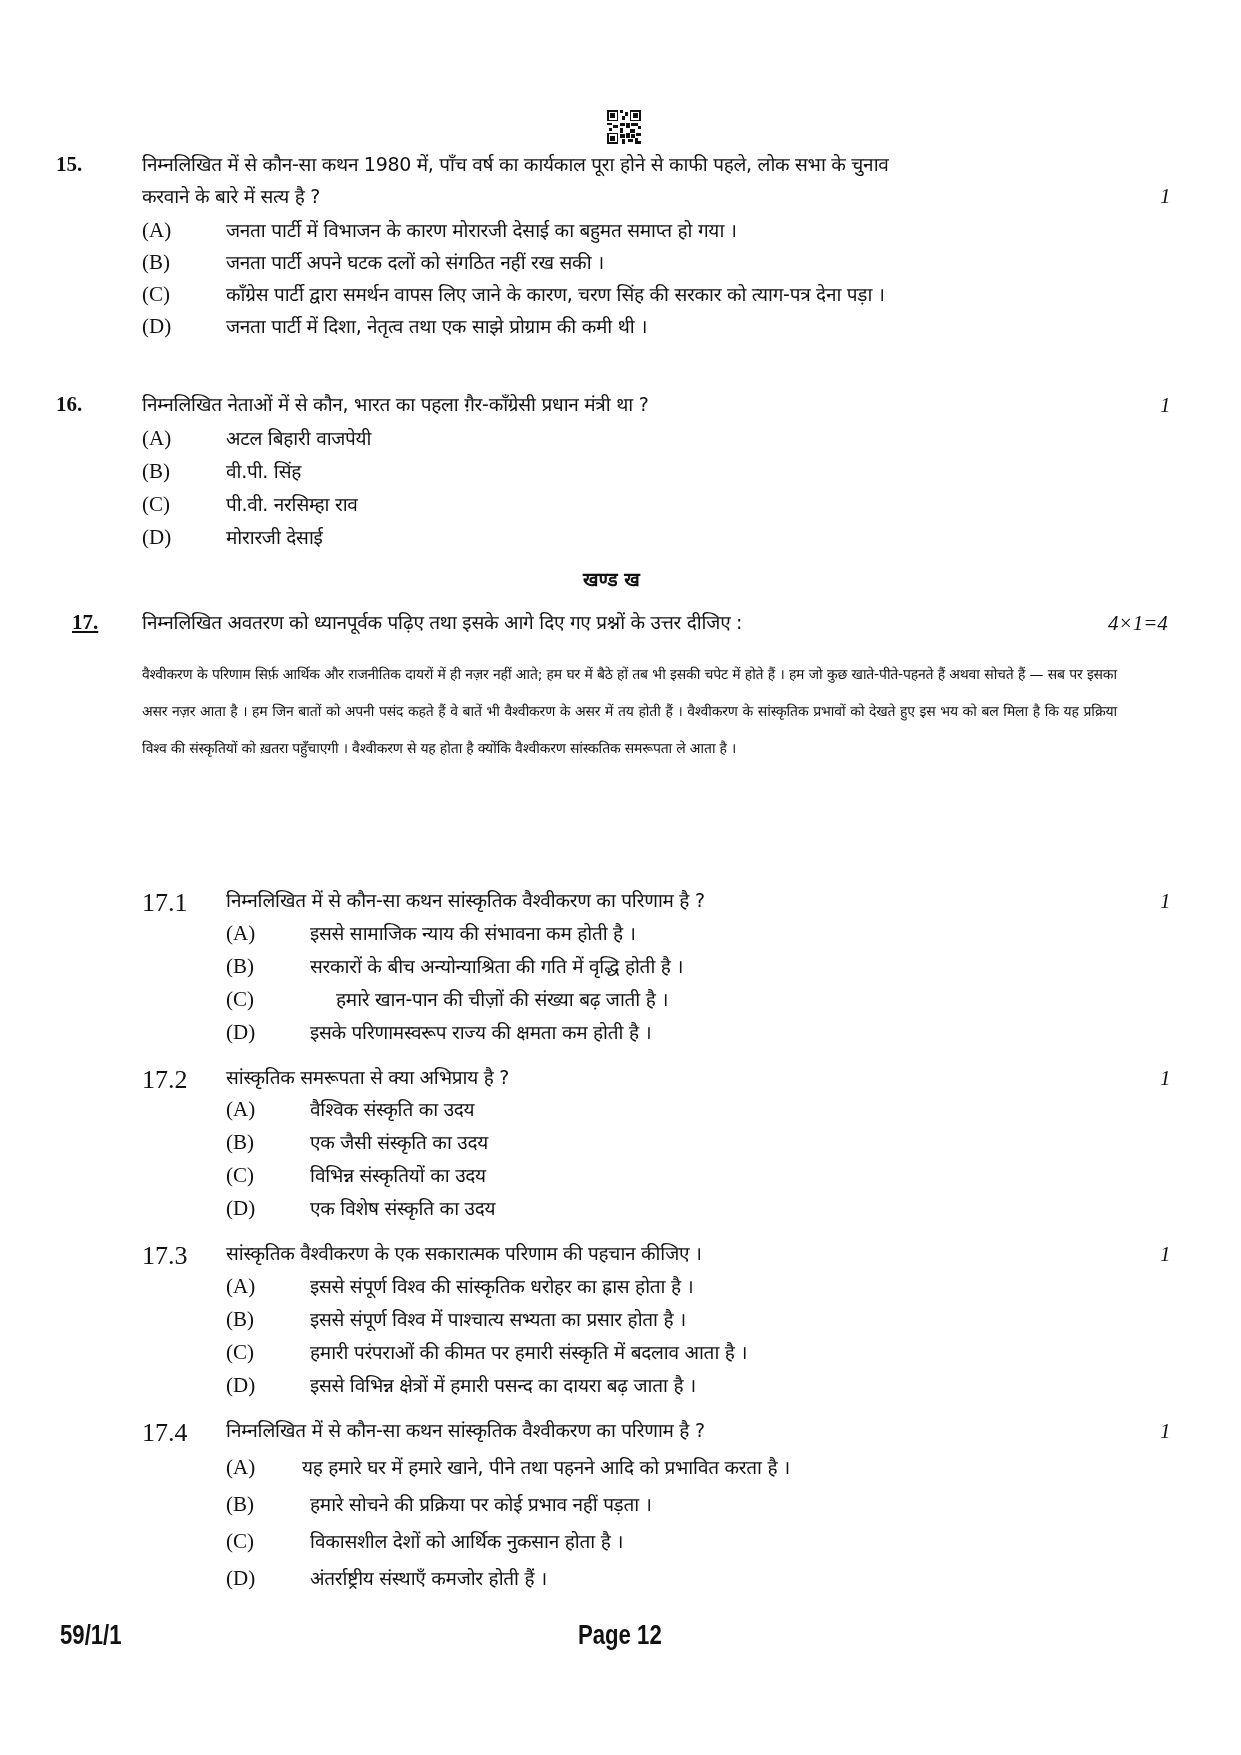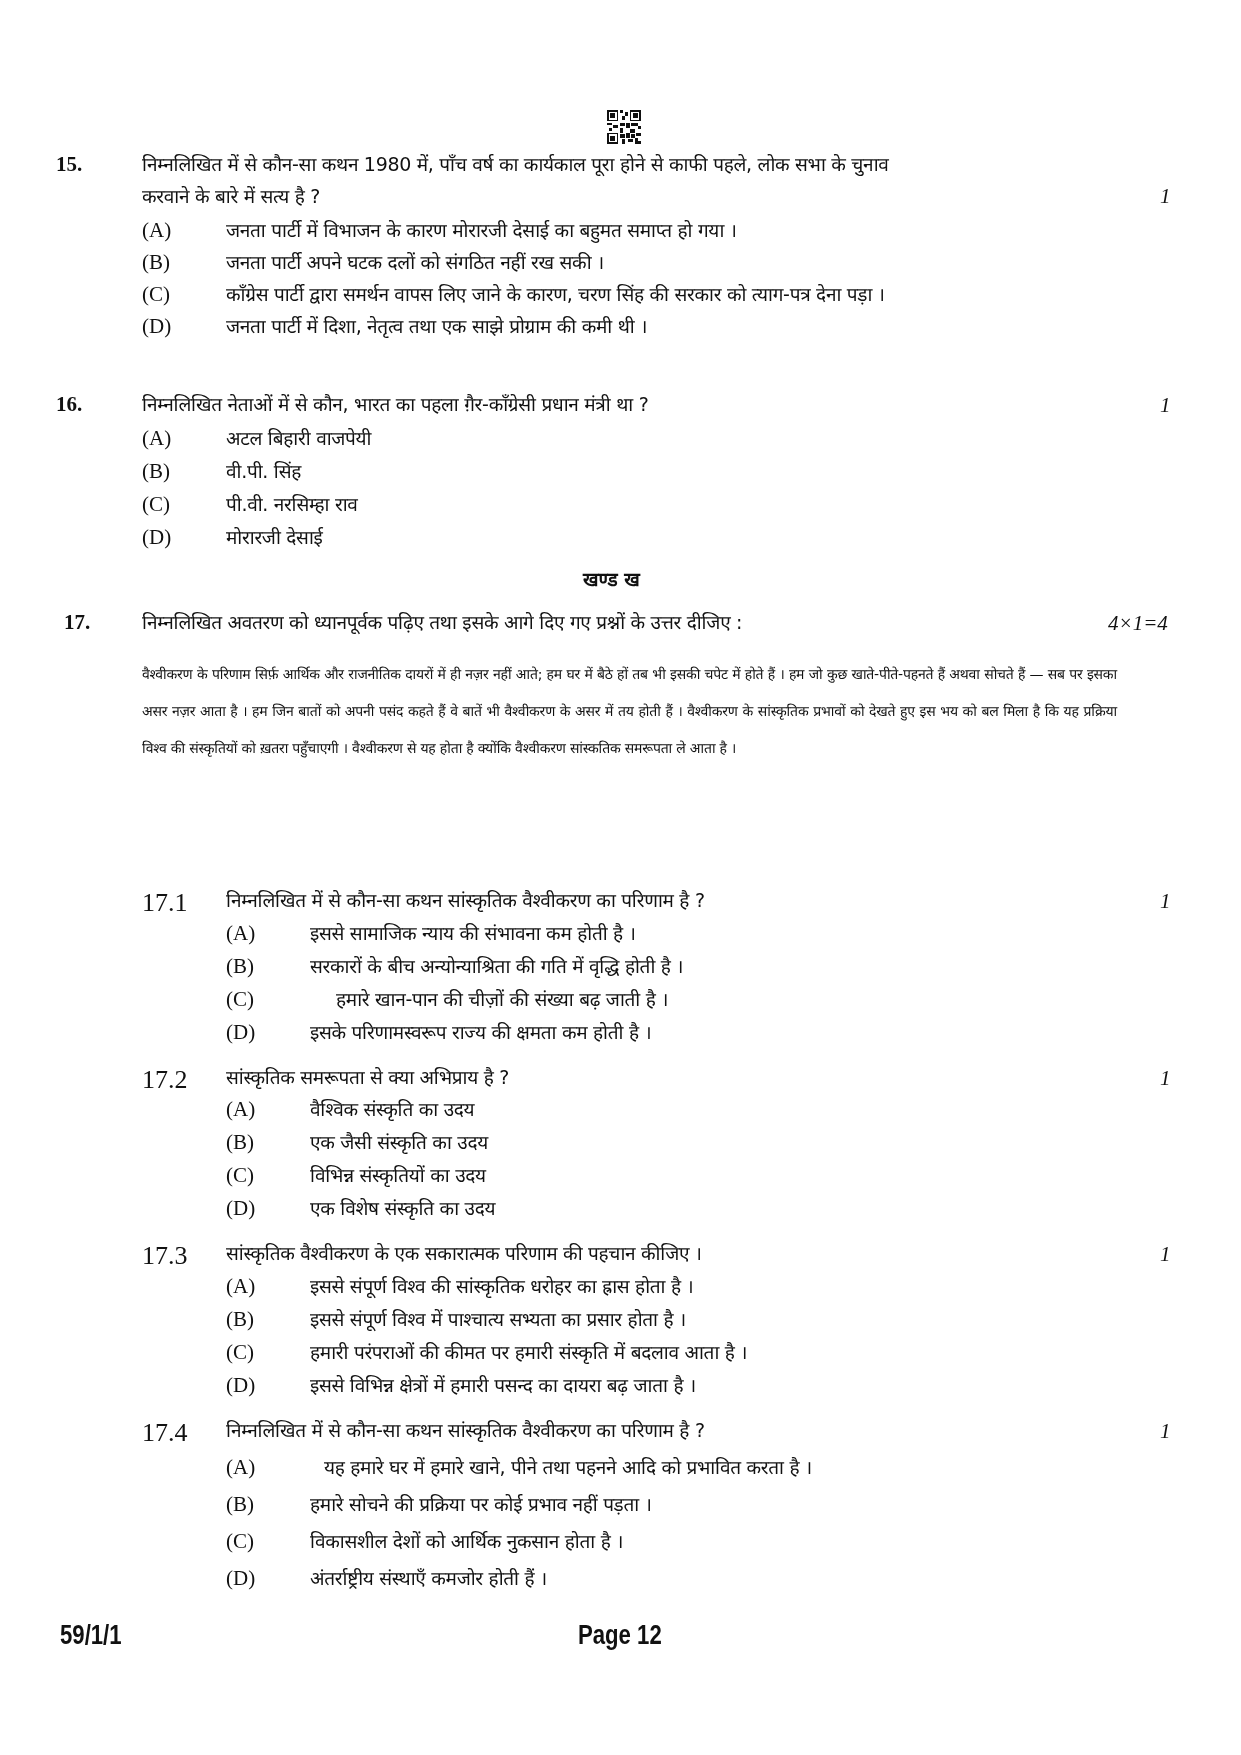--- a/index.html
+++ b/index.html
@@ -135,21 +135,21 @@
     <span class="abs opttext" style="left:226px; top:458px;">वी.पी. सिंह</span>
     <span class="abs optlabel" style="left:142px; top:492px;">(C)</span>
     <span class="abs opttext" style="left:226px; top:491px;">पी.वी. नरसिम्हा राव</span>
     <span class="abs optlabel" style="left:142px; top:525px;">(D)</span>
     <span class="abs opttext" style="left:226px; top:524px;">मोरारजी देसाई</span>
   </div>
 
   <span class="abs section-title" style="left:583px; top:566px;">खण्ड ख</span>
 
   <div>
-    <span class="abs qnum" style="left:64px; top:610px;">17.</span>
+    <span class="abs qnum" style="left:72px; top:610px;text-decoration:underline;">17.</span>
     <span class="abs qtext" style="left:142px; top:609px;">निम्नलिखित अवतरण को ध्यानपूर्वक पढ़िए तथा इसके आगे दिए गए प्रश्नों के उत्तर दीजिए :</span>
     <span class="abs marks" style="left:1108px; top:611px;">4×1=4</span>
 
     <p class="passage">वैश्वीकरण के परिणाम सिर्फ़ आर्थिक और राजनीतिक दायरों में ही नज़र नहीं आते; हम घर में बैठे हों तब भी इसकी चपेट में होते हैं । हम जो कुछ खाते-पीते-पहनते हैं अथवा सोचते हैं — सब पर इसका असर नज़र आता है । हम जिन बातों को अपनी पसंद कहते हैं वे बातें भी वैश्वीकरण के असर में तय होती हैं । वैश्वीकरण के सांस्कृतिक प्रभावों को देखते हुए इस भय को बल मिला है कि यह प्रक्रिया विश्व की संस्कृतियों को ख़तरा पहुँचाएगी । वैश्वीकरण से यह होता है क्योंकि वैश्वीकरण सांस्कतिक समरूपता ले आता है ।</p>
 
     <div>
       <span class="abs subnum" style="left:142px; top:888px;">17.1</span>
       <span class="abs qtext" style="left:226px; top:887px;">निम्नलिखित में से कौन-सा कथन सांस्कृतिक वैश्वीकरण का परिणाम है ?</span>
       <span class="abs marks" style="left:1160px; top:889px;">1</span>
       <span class="abs optlabel" style="left:226px; top:921px;">(A)</span>
@@ -188,21 +188,21 @@
       <span class="abs opttext" style="left:310px; top:1339px;">हमारी परंपराओं की कीमत पर हमारी संस्कृति में बदलाव आता है ।</span>
       <span class="abs optlabel" style="left:226px; top:1373px;">(D)</span>
       <span class="abs opttext" style="left:310px; top:1372px;">इससे विभिन्न क्षेत्रों में हमारी पसन्द का दायरा बढ़ जाता है ।</span>
     </div>
 
     <div>
       <span class="abs subnum" style="left:142px; top:1418px;">17.4</span>
       <span class="abs qtext" style="left:226px; top:1417px;">निम्नलिखित में से कौन-सा कथन सांस्कृतिक वैश्वीकरण का परिणाम है ?</span>
       <span class="abs marks" style="left:1160px; top:1419px;">1</span>
       <span class="abs optlabel" style="left:226px; top:1455px;">(A)</span>
-      <span class="abs opttext" style="left:324px; top:1454px;">यह हमारे घर में हमारे खाने, पीने तथा पहनने आदि को प्रभावित करता है ।</span>
+      <span class="abs opttext" style="left:302px; top:1454px;">यह हमारे घर में हमारे खाने, पीने तथा पहनने आदि को प्रभावित करता है ।</span>
       <span class="abs optlabel" style="left:226px; top:1492px;">(B)</span>
       <span class="abs opttext" style="left:310px; top:1491px;">हमारे सोचने की प्रक्रिया पर कोई प्रभाव नहीं पड़ता ।</span>
       <span class="abs optlabel" style="left:226px; top:1529px;">(C)</span>
       <span class="abs opttext" style="left:310px; top:1528px;">विकासशील देशों को आर्थिक नुकसान होता है ।</span>
       <span class="abs optlabel" style="left:226px; top:1566px;">(D)</span>
       <span class="abs opttext" style="left:310px; top:1565px;">अंतर्राष्ट्रीय संस्थाएँ कमजोर होती हैं ।</span>
     </div>
   </div>
 
   <span class="abs footer" style="left:60px; top:1620px;">59/1/1</span>

